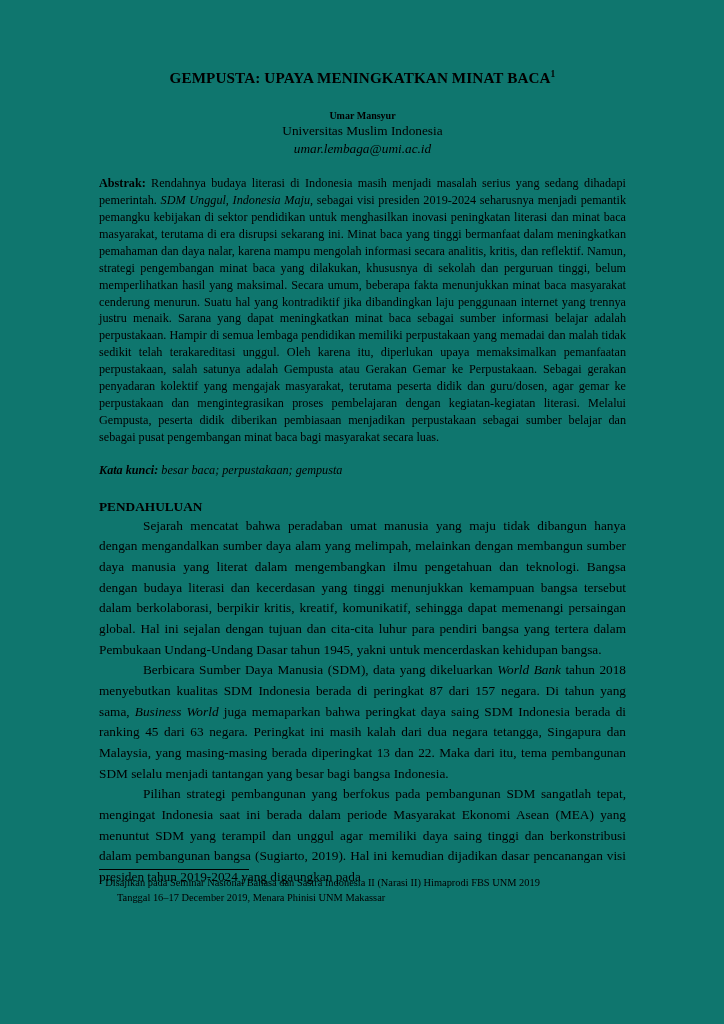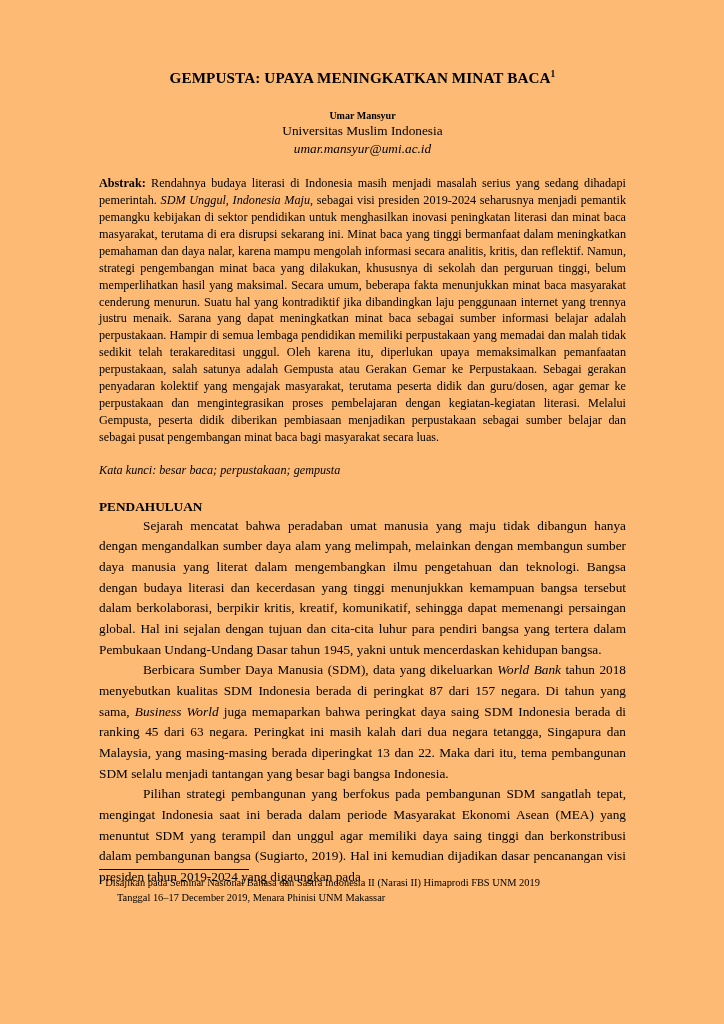--- a/index.html
+++ b/index.html
@@ -13,21 +13,21 @@
     font-family: "Liberation Serif", "DejaVu Serif", serif;
     color: #000000;
     position: relative;
     overflow: hidden;
   }
   .page {
     position: absolute;
     left: 0; top: 0;
     width: 724px;
     height: 1024px;
-    background: #fdba74;
+    background: #0f766e;
   }
   .content {
     position: absolute;
     left: 99px;
     top: 0;
     width: 527px;
   }
 
   
   .title {
@@ -77,21 +77,21 @@
     font-style: italic;
   }
 
   .keywords {
     margin-top: 16px;
     font-size: 12.2px;
     line-height: 1.385;
     text-align: left;
   }
   .keywords .kw-label {
-    font-weight: normal;
+    font-weight: bold;
     font-style: italic;
   }
   .keywords .kw-list {
     font-style: italic;
   }
 
   
   .section-heading {
     margin-top: 20px;
     font-weight: bold;
@@ -147,21 +147,21 @@
 <body>
 
 <div class="page">
   <div class="content">
 
     <div class="title"><span>GEMPUSTA: UPAYA MENINGKATKAN MINAT BACA</span><sup>1</sup></div>
 
     <div class="author-block">
       <div class="author-name">Umar Mansyur</div>
       <div class="author-affil">Universitas Muslim Indonesia</div>
-      <div class="author-email">umar.mansyur@umi.ac.id</div>
+      <div class="author-email">umar.lembaga@umi.ac.id</div>
     </div>
 
     <div class="abstract"><span class="lead">Abstrak:</span><span> Rendahnya budaya literasi di Indonesia masih menjadi masalah serius yang sedang dihadapi pemerintah. </span><i>SDM Unggul, Indonesia Maju</i><span>, sebagai visi presiden 2019-2024 seharusnya menjadi pemantik pemangku kebijakan di sektor pendidikan untuk menghasilkan inovasi peningkatan literasi dan minat baca masyarakat, terutama di era disrupsi sekarang ini. Minat baca yang tinggi bermanfaat dalam meningkatkan pemahaman dan daya nalar, karena mampu mengolah informasi secara analitis, kritis, dan reflektif. Namun, strategi pengembangan minat baca yang dilakukan, khususnya di sekolah dan perguruan tinggi, belum memperlihatkan hasil yang maksimal. Secara umum, beberapa fakta menunjukkan minat baca masyarakat cenderung menurun. Suatu hal yang kontradiktif jika dibandingkan laju penggunaan internet yang trennya justru menaik. Sarana yang dapat meningkatkan minat baca sebagai sumber informasi belajar adalah perpustakaan. Hampir di semua lembaga pendidikan memiliki perpustakaan yang memadai dan malah tidak sedikit telah terakareditasi unggul. Oleh karena itu, diperlukan upaya memaksimalkan pemanfaatan perpustakaan, salah satunya adalah Gempusta atau Gerakan Gemar ke Perpustakaan. Sebagai gerakan penyadaran kolektif yang mengajak masyarakat, terutama peserta didik dan guru/dosen, agar gemar ke perpustakaan dan mengintegrasikan proses pembelajaran dengan kegiatan-kegiatan literasi. Melalui Gempusta, peserta didik diberikan pembiasaan menjadikan perpustakaan sebagai sumber belajar dan sebagai pusat pengembangan minat baca bagi masyarakat secara luas.</span></div>
 
     <div class="keywords"><span class="kw-label">Kata kunci:</span><span class="kw-list"> besar baca; perpustakaan; gempusta</span></div>
 
     <div class="section-heading">PENDAHULUAN</div>
 
     <p class="body-par">Sejarah mencatat bahwa peradaban umat manusia yang maju tidak dibangun hanya dengan mengandalkan sumber daya alam yang melimpah, melainkan dengan membangun sumber daya manusia yang literat dalam mengembangkan ilmu pengetahuan dan teknologi. Bangsa dengan budaya literasi dan kecerdasan yang tinggi menunjukkan kemampuan bangsa tersebut dalam berkolaborasi, berpikir kritis, kreatif, komunikatif, sehingga dapat memenangi persaingan global. Hal ini sejalan dengan tujuan dan cita-cita luhur para pendiri bangsa yang tertera dalam Pembukaan Undang-Undang Dasar tahun 1945, yakni untuk mencerdaskan kehidupan bangsa.</p>
 

